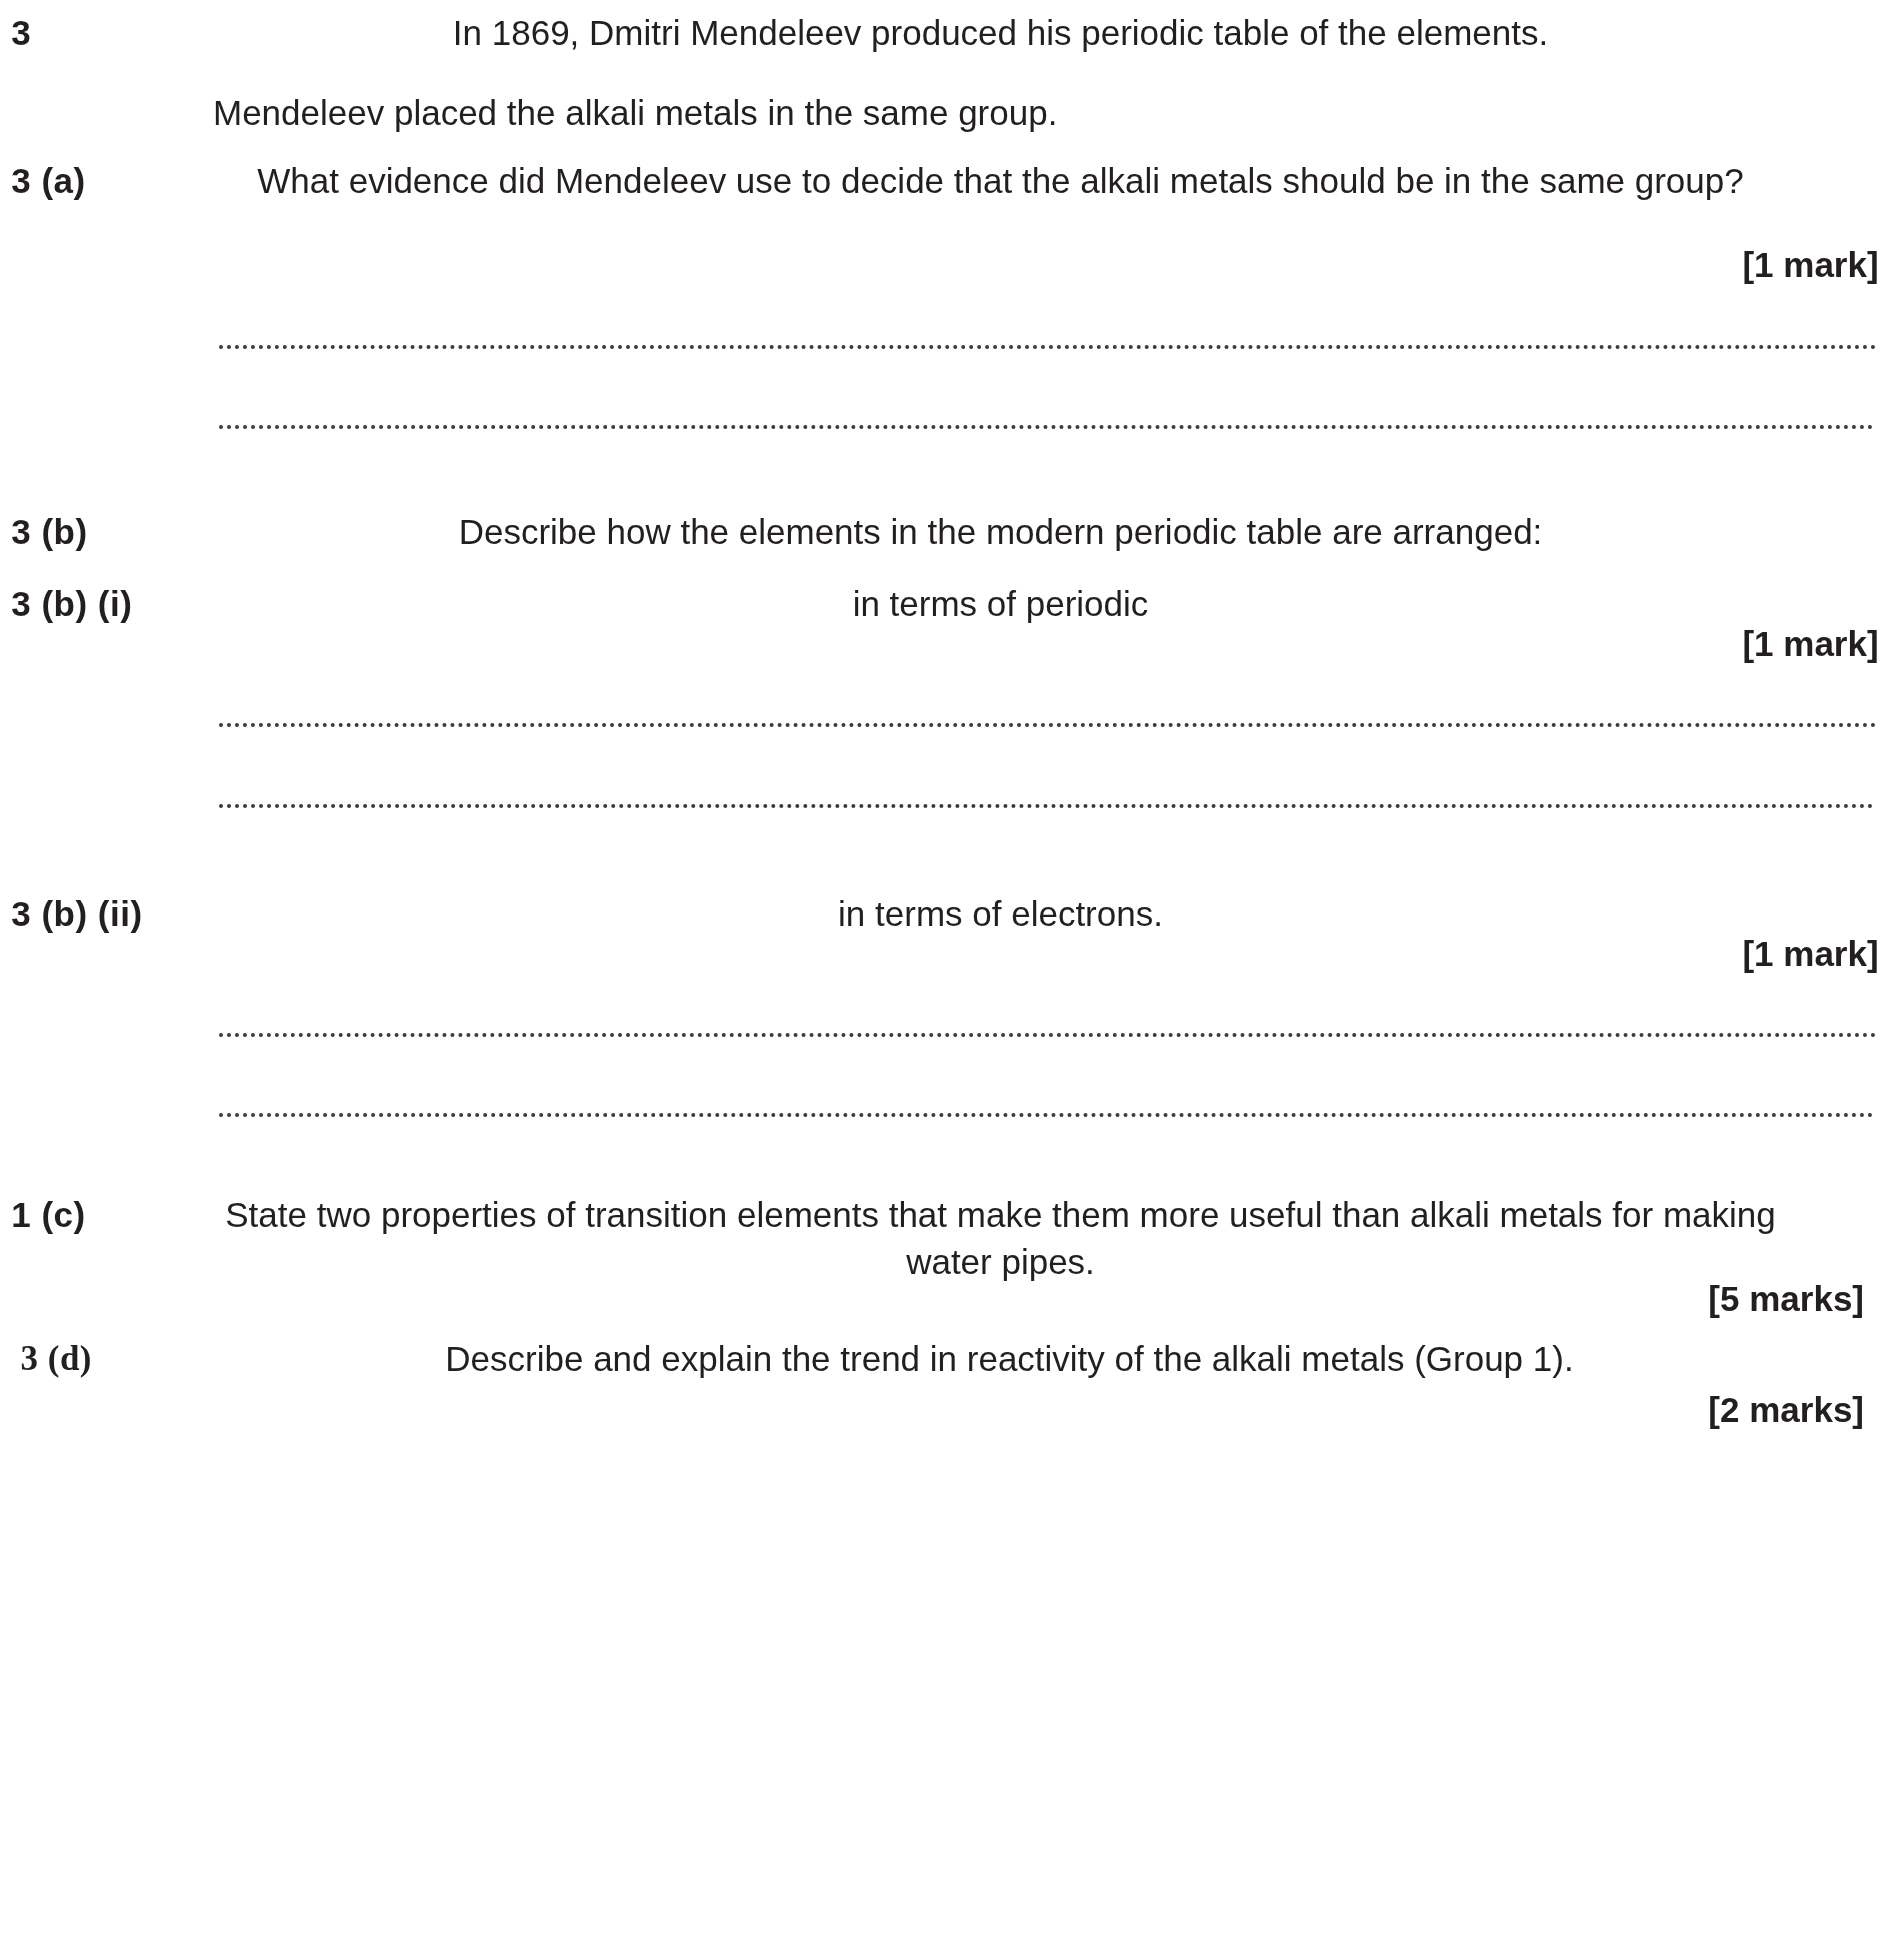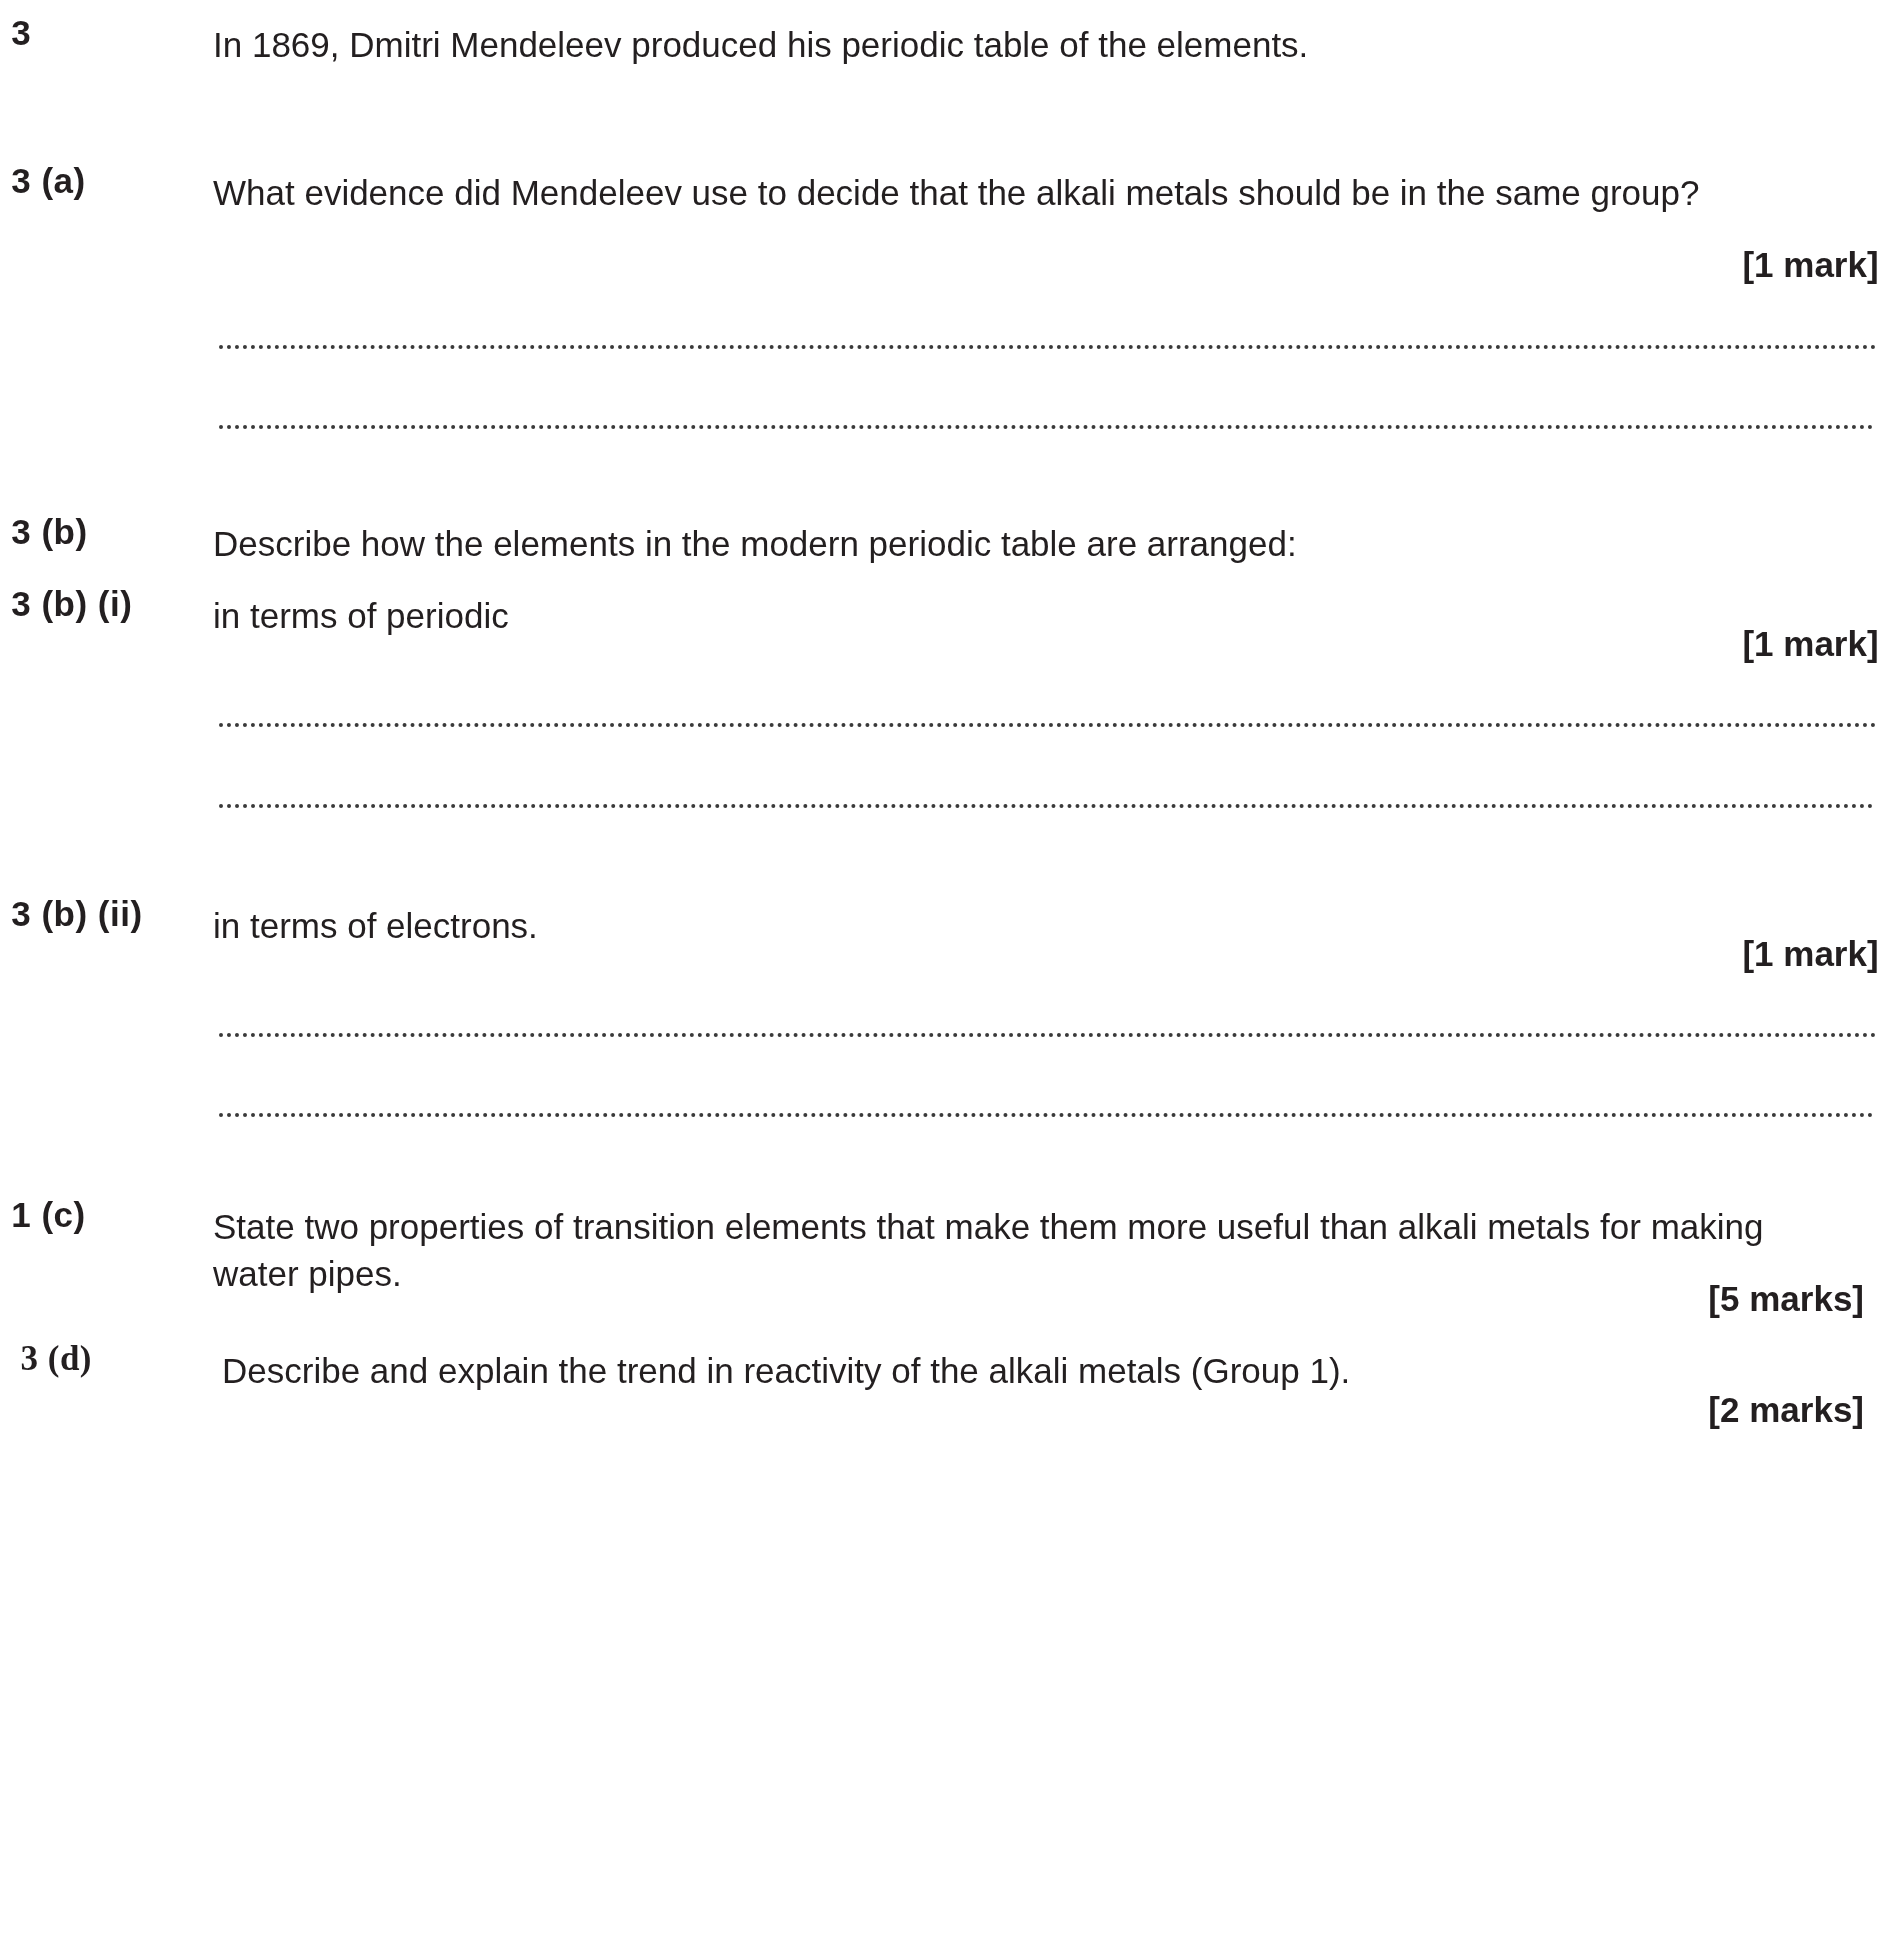--- a/index.html
+++ b/index.html
@@ -40,25 +40,26 @@
     letter-spacing: 0.5px;
     white-space: nowrap;
   }
   .qlabel.indent {
     left: 20.5px;
     font-family: Liberation Serif, serif;
   }
   .qbody {
     position: absolute;
     left: 213px;
-    top: 12px;
+    top: 0;
     width: 1575px;
     font-size: 35px;
     line-height: 47px;
     font-weight: normal;
+    text-align: center;
   }
   .qbody.indent {
     left: 222px;
   }
   .qbody b { font-weight: normal; }
 
   
   .stem {
     position: absolute;
     left: 213px;
@@ -91,20 +92,21 @@
 </head>
 <body>
 
 <div class="page">
 
   <div class="qrow" style="top:9.3px;">
     <div class="qlabel">3</div>
     <div class="qbody">In 1869, Dmitri Mendeleev produced his periodic table of the elements.</div>
   </div>
 
+  <div class="stem" style="top:89px;">Mendeleev placed the alkali metals in the same group.</div>
 
   <div class="qrow" style="top:157px;">
     <div class="qlabel">3 (a)</div>
     <div class="qbody">What evidence did Mendeleev use to decide that the alkali metals should be in the same group?</div>
   </div>
   <div class="marks w1" style="top:241px;">[1 mark]</div>
 
   <div class="dotline" style="top:345px; width:1658px;"></div>
   <div class="dotline" style="top:425px; width:1655px;"></div>
 

